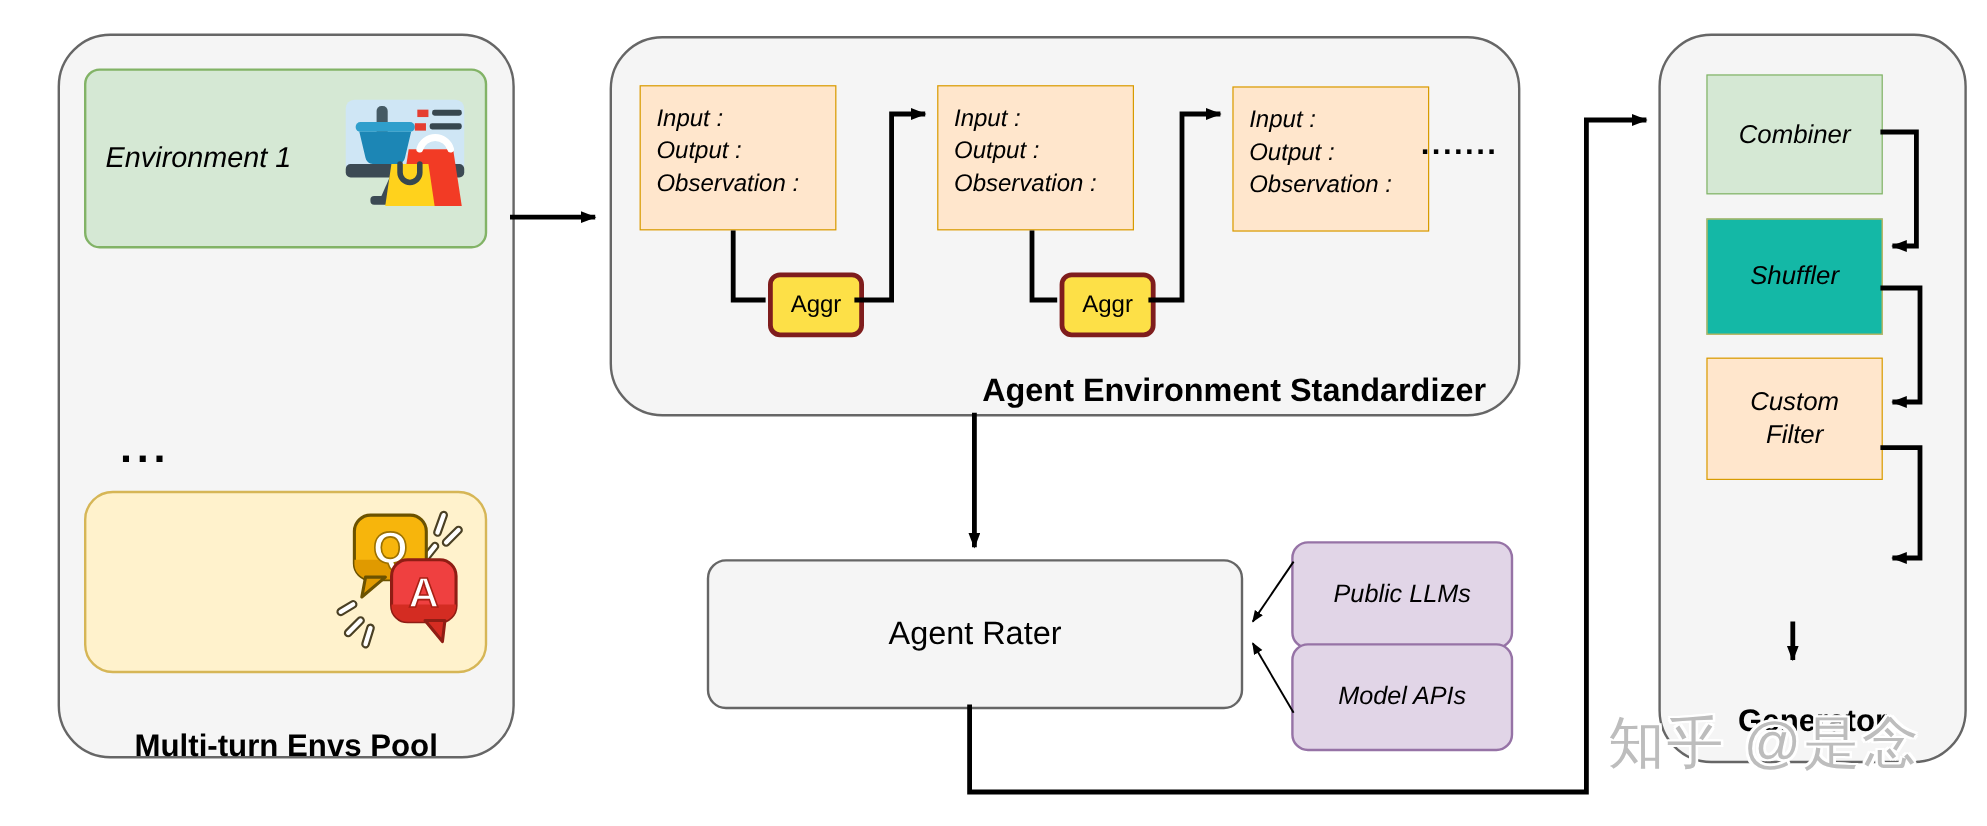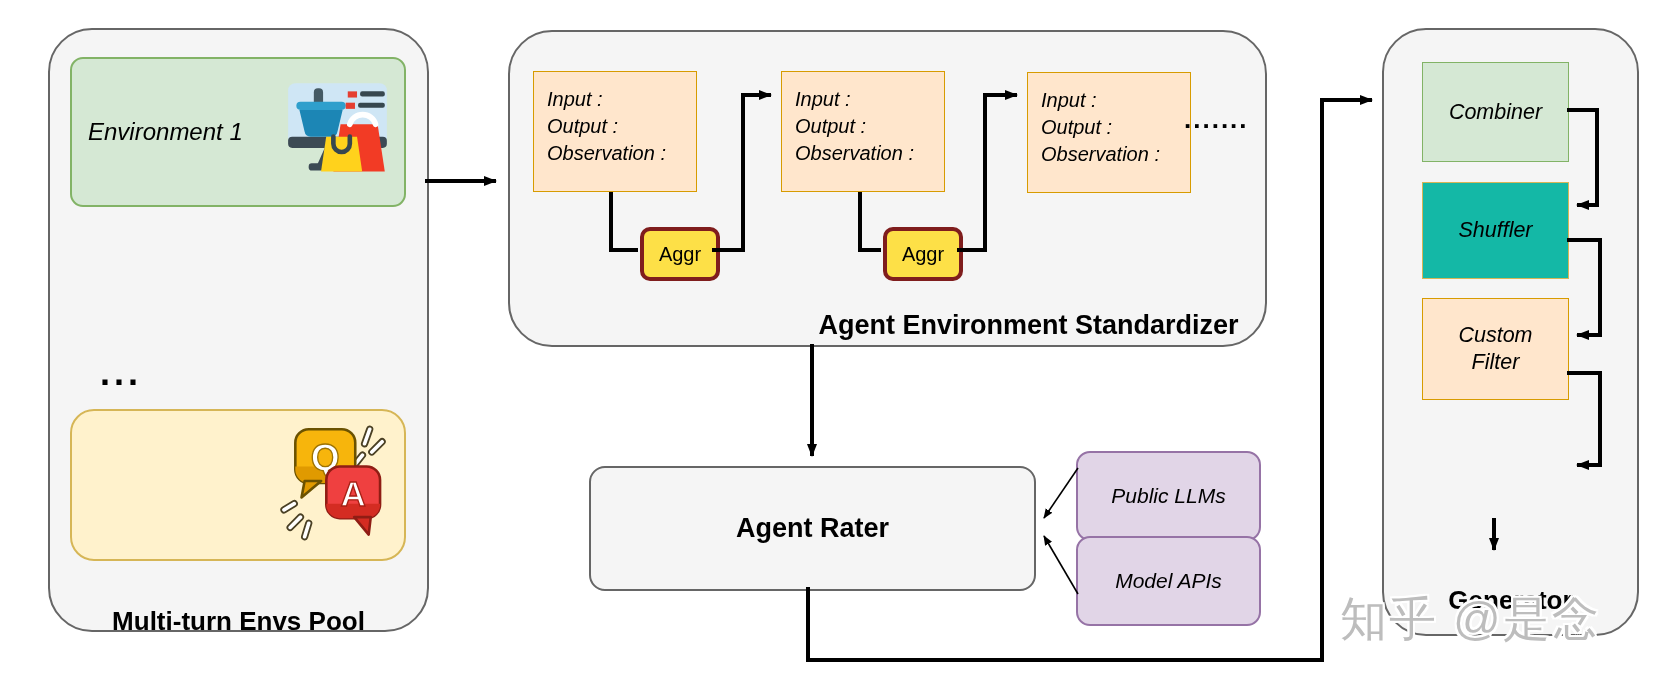--- a/index.html
+++ b/index.html
@@ -14,21 +14,21 @@
   .pool-dots{position:absolute;left:100px;top:352px;font-size:36px;font-weight:700;letter-spacing:4px;z-index:4;}
   .pool-title,.group-title{position:absolute;font-weight:700;font-size:26px;text-align:center;z-index:4;}
   
   .tbox{position:absolute;width:164px;height:121px;background:#ffe6cc;border:1.5px solid #d79b00;
         font-style:italic;font-size:20px;line-height:27px;padding:14px 0 0 13px;box-sizing:border-box;z-index:4;}
   .aggr{position:absolute;width:72px;height:46px;background:#fde047;border:4px solid #7f1d1d;border-radius:10px;
         display:flex;align-items:center;justify-content:center;font-size:20px;z-index:4;}
   .std-dots{position:absolute;left:1184px;top:104px;font-size:26px;font-weight:700;letter-spacing:2px;z-index:4;}
   
   .rater{position:absolute;left:589px;top:466px;width:443px;height:121px;background:#f5f5f5;border:2.5px solid #666666;
-         border-radius:16px;display:flex;align-items:center;justify-content:center;font-weight:700;font-size:27px;z-index:4;}
+         border-radius:16px;display:flex;align-items:center;justify-content:center;font-weight:400;font-size:27px;z-index:4;}
   
   .resource{position:absolute;left:1076px;width:181px;height:86px;background:#e1d5e7;border:2px solid #9673a6;
             border-radius:14px;display:flex;align-items:center;justify-content:center;font-style:italic;font-size:21px;z-index:4;}
   
   .stage{position:absolute;left:1422px;width:145px;border:1.5px solid;display:flex;align-items:center;justify-content:center;
          font-style:italic;font-size:21.5px;text-align:center;line-height:1.25;z-index:4;}
   .stage .inner{max-width:100px;}
   .connectors{position:absolute;left:0;top:0;z-index:5;pointer-events:none;}
   .watermark{position:absolute;left:1340px;top:588px;font-size:47px;font-weight:500;color:#bdbdbd;letter-spacing:2px;
              white-space:nowrap;z-index:20;

